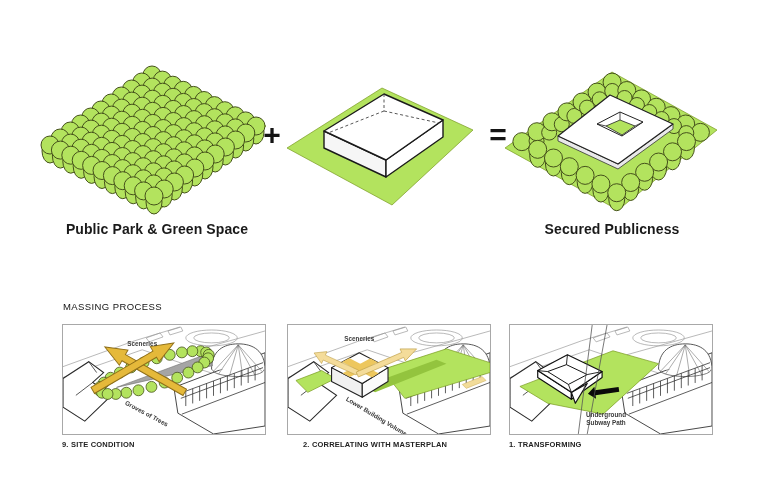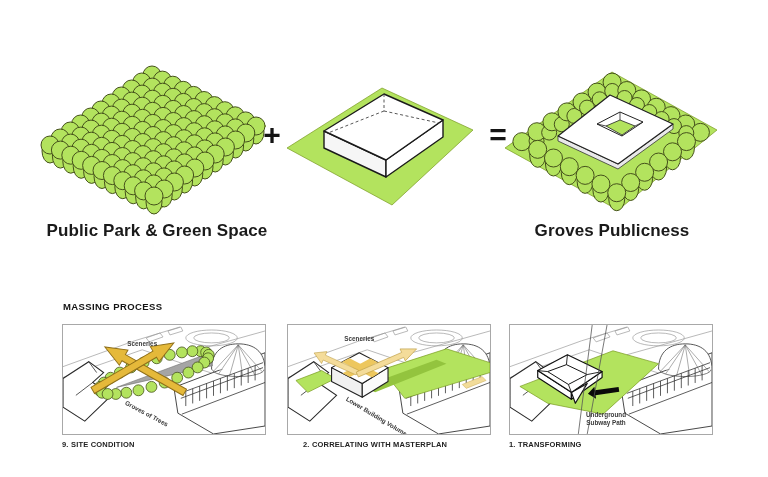--- a/index.html
+++ b/index.html
@@ -1,22 +1,22 @@
 <!DOCTYPE html>
 <html><head>
 <meta charset="utf-8">
 <style>
   *{margin:0;padding:0;box-sizing:border-box}
   html,body{background:#ffffff}
   body{font-family:"Liberation Sans",sans-serif;-webkit-font-smoothing:antialiased}
   .canvas{position:relative;width:768px;height:477px;background:#fff;overflow:hidden}
   .abs{position:absolute}
-  .toplabel{font-size:17px;font-weight:700;color:#1a1a1a;text-align:center;letter-spacing:.1px}
+  .toplabel{font-size:14px;font-weight:700;color:#1a1a1a;text-align:center;letter-spacing:.1px}
   .op{font-size:30px;font-weight:800;color:#141414;text-align:center;line-height:34px}
-  .mp-title{font-size:9.5px;font-weight:700;color:#141414;letter-spacing:.4px}
+  .mp-title{font-size:9.5px;font-weight:400;color:#141414;letter-spacing:.4px}
   .stepbox{border:1px solid #a8a8a8;background:#fff;overflow:hidden}
   .stepbox svg{display:block}
   .caption{font-size:7.5px;font-weight:700;color:#222;letter-spacing:.2px}
   .anno{font-size:6.4px;fill:#3a3a3a;font-weight:600}
   .green-plane{fill:#b3e35e;stroke:#78991f;stroke-width:.7}
   .gold-arrow{fill:#e5b93a;stroke:#8f6f18;stroke-width:1;vector-effect:non-scaling-stroke}
   .pale-arrow{fill:#f4dc9a;stroke:#bf9f46;stroke-width:.9;vector-effect:non-scaling-stroke}
   .defs-svg{position:absolute;width:0;height:0;overflow:hidden}
 </style>
 </head>
@@ -271,21 +271,21 @@
         <ellipse cx="125.67" cy="128.5" rx="8" ry="12" fill="#b3e35e" stroke="#45511b" stroke-width="1"></ellipse>
         <circle cx="125.67" cy="122.5" r="9" fill="#b3e35e" stroke="#45511b" stroke-width="1"></circle>
         <ellipse cx="95.91" cy="130.05" rx="8" ry="12" fill="#b3e35e" stroke="#45511b" stroke-width="1"></ellipse>
         <circle cx="95.91" cy="124.05" r="9" fill="#b3e35e" stroke="#45511b" stroke-width="1"></circle>
         <ellipse cx="111.72" cy="138.73000000000002" rx="8" ry="12" fill="#b3e35e" stroke="#45511b" stroke-width="1"></ellipse>
         <circle cx="111.72" cy="132.73000000000002" r="9" fill="#b3e35e" stroke="#45511b" stroke-width="1"></circle>
       </g>
   </svg>
 
   <div class="abs toplabel" style="left:37px;top:221px;width:240px">Public Park &amp; Green Space</div>
-  <div class="abs toplabel" style="left:512px;top:221px;width:200px">Groves Publicness</div>
+  <div class="abs toplabel" style="left:512px;top:221px;width:200px">Secured Publicness</div>
 
   <div class="abs mp-title" style="left:63px;top:301px">MASSING PROCESS</div>
 
   <div class="abs stepbox" style="left:62px;top:324px;width:204px;height:111px">
     <svg width="202" height="109" viewBox="0 0 204 110">
       <use href="#sketch-g"></use>
       <polygon points="54,63 146,29 151,41" fill="#a5a5a5" stroke="#6e6e6e" stroke-width="0.6"></polygon>
       <g id="grove-ring">
           <circle cx="138.9759902872994" cy="26.38427032389207" r="5.5" fill="#b3e35e" stroke="#45511b" stroke-width="0.8"></circle>
           <circle cx="130.62489920500553" cy="26.385779955986408" r="5.5" fill="#b3e35e" stroke="#45511b" stroke-width="0.8"></circle>

